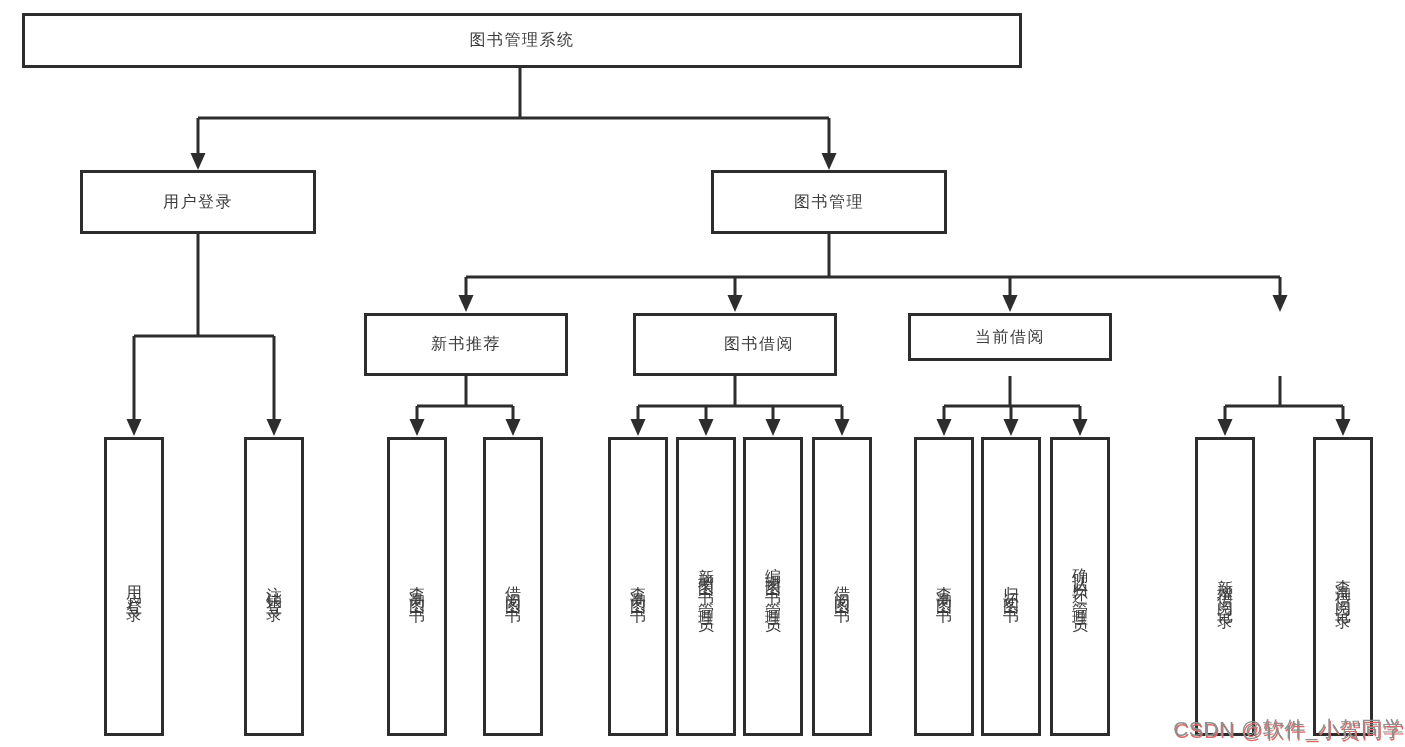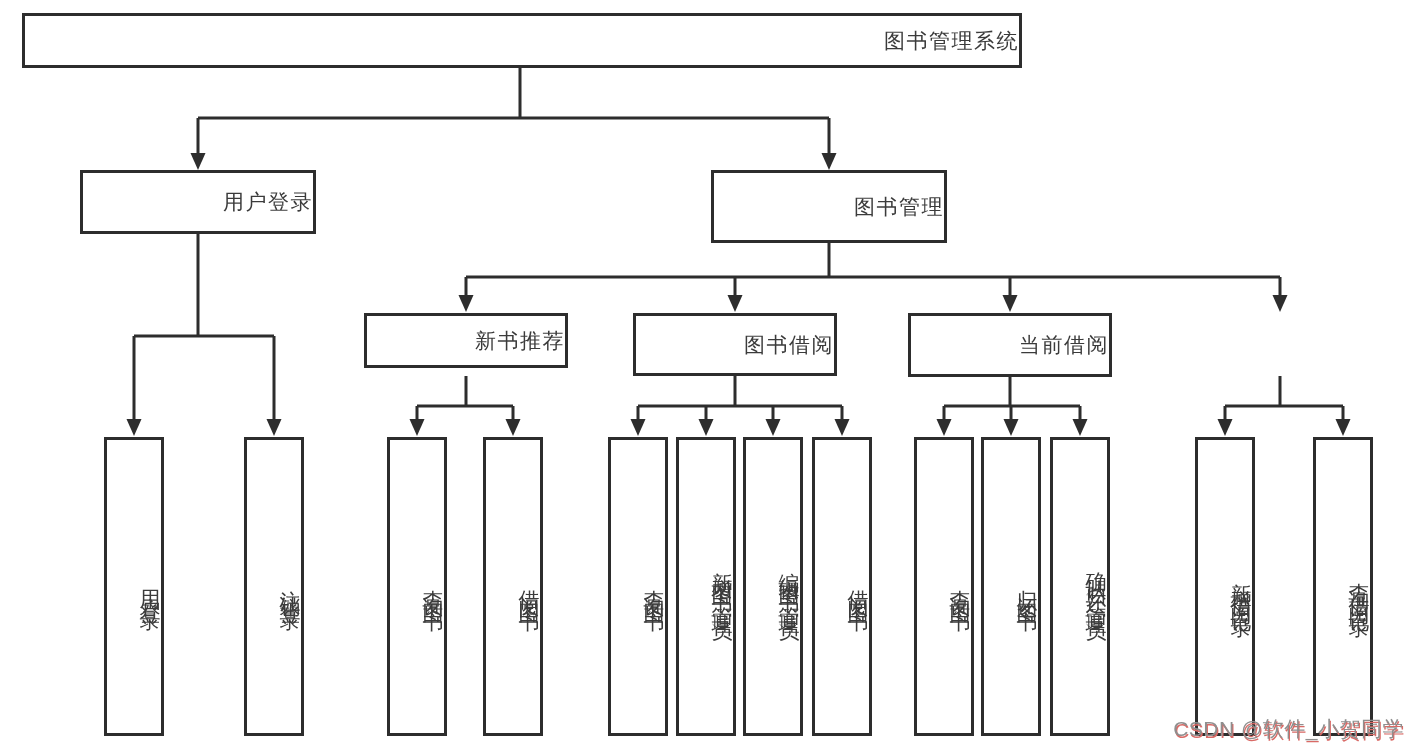--- a/index.html
+++ b/index.html
@@ -18,23 +18,23 @@
     overflow:hidden;
   }
   svg.connectors{position:absolute;left:0;top:0;}
   svg.connectors path{stroke:var(--line);stroke-width:3;fill:none;}
   svg.connectors polygon{fill:var(--line);stroke:none;}
   .box{
     position:absolute;
     box-sizing:border-box;
     border:3px solid var(--line);
     background:var(--background);
-    display:flex;align-items:center;justify-content:flex-end;
+    display:flex;align-items:center;justify-content:center;
     color:var(--text);
-    font-size:21px;
+    font-size:16px;
     letter-spacing:1.5px;
     white-space:nowrap;
   }
   .leaf .lbl{
     writing-mode:vertical-rl;
     text-orientation:mixed;
     letter-spacing:7px;
     line-height:1;
     white-space:normal;
   }
@@ -103,31 +103,31 @@
     </g>
   </svg>
 
   <div class="box" style="left:22px;top:13px;width:1000px;height:55px;">
     <span class="lbl">图书管理系统</span>
   </div>
 
   <div class="box" style="left:80px;top:170px;width:236px;height:64px;">
     <span class="lbl">用户登录</span>
   </div>
-  <div class="box" style="left:711px;top:170px;width:236px;height:73px;">
+  <div class="box" style="left:711px;top:170px;width:236px;height:64px;">
     <span class="lbl">图书管理</span>
   </div>
 
-  <div class="box" style="left:364px;top:313px;width:204px;height:55px;">
+  <div class="box" style="left:364px;top:313px;width:204px;height:63px;">
     <span class="lbl">新书推荐</span>
   </div>
   <div class="box" style="left:633px;top:313px;width:204px;height:63px;padding-left:48px;">
     <span class="lbl">图书借阅</span>
   </div>
-  <div class="box" style="left:908px;top:313px;width:204px;height:64px;">
+  <div class="box" style="left:908px;top:313px;width:204px;height:48px;">
     <span class="lbl">当前借阅</span>
   </div>
 
   <div class="box leaf" style="left:104px;top:437px;width:60px;height:299px;">
     <span class="lbl">用户登录</span>
   </div>
   <div class="box leaf" style="left:244px;top:437px;width:60px;height:299px;">
     <span class="lbl">注销登录</span>
   </div>
 

